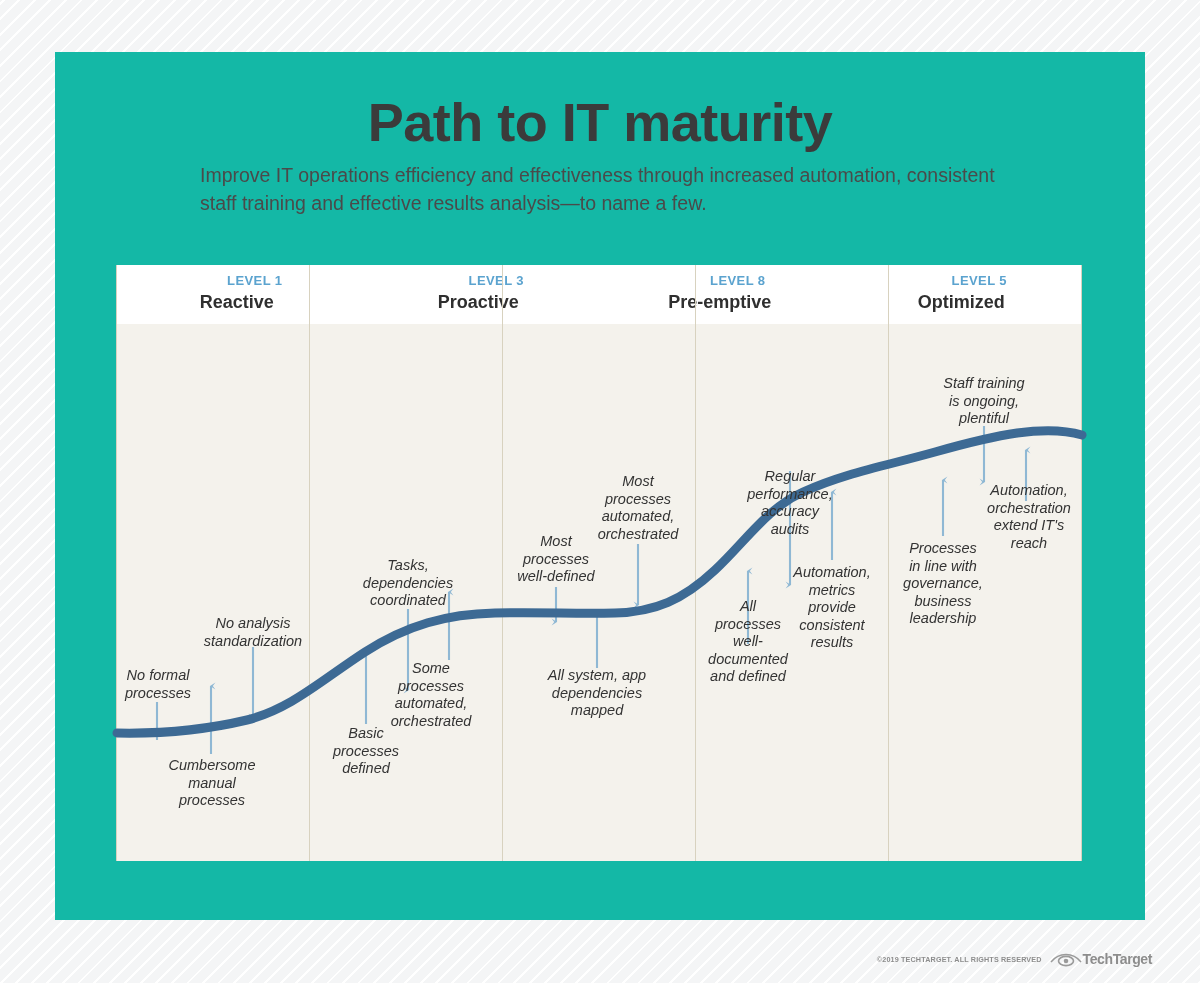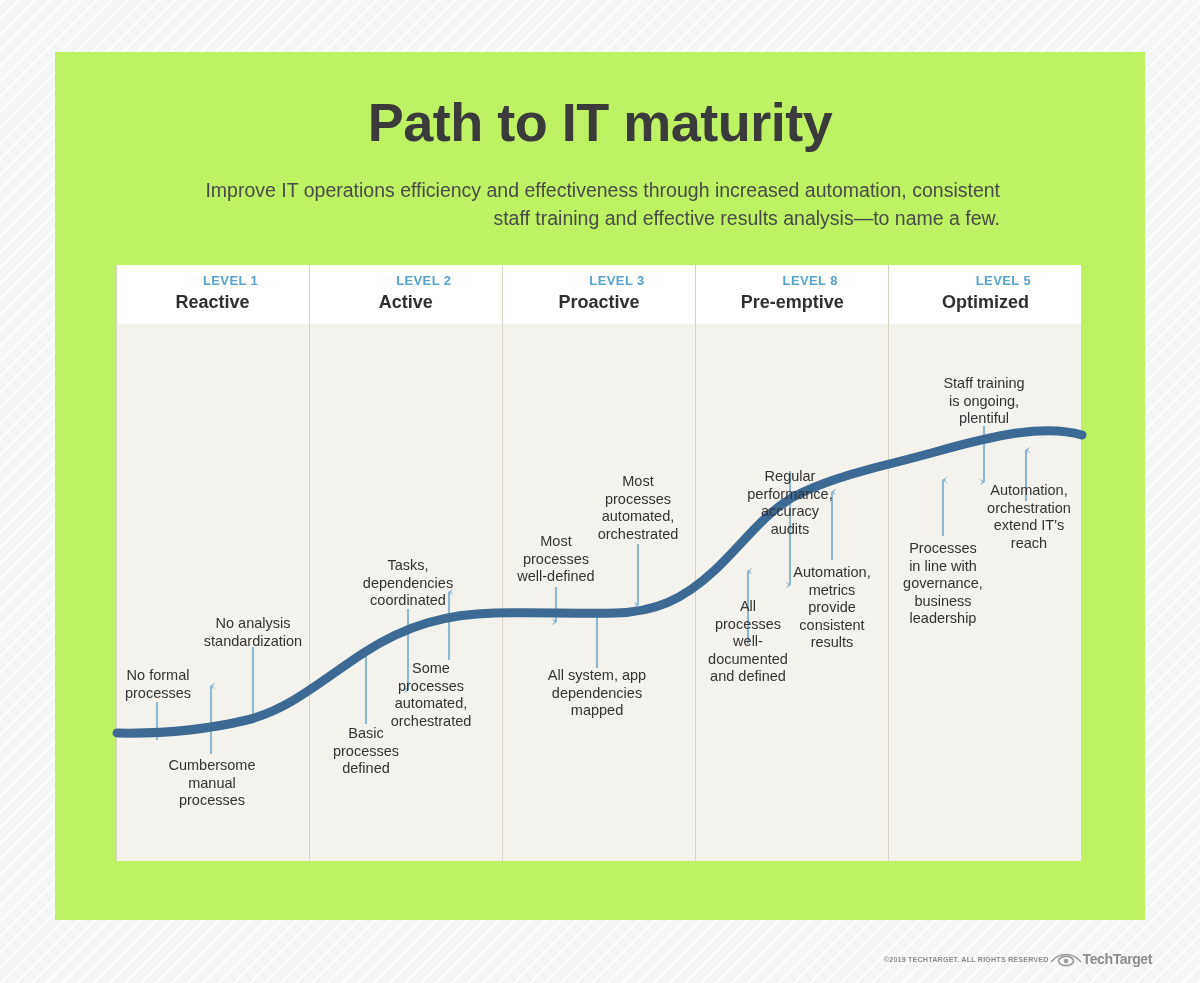--- a/index.html
+++ b/index.html
@@ -22,46 +22,45 @@
     position: relative;
   }
 
   
   .card {
     position: absolute;
     left: 55px;
     top: 52px;
     width: 1090px;
     height: 868px;
-    background: #bef264;
+    background: #14b8a6;
   }
 
   
   .title {
     position: absolute;
     left: 0;
     top: 42px;
     width: 1090px;
     text-align: center;
     font-size: 54px;
     font-weight: bold;
     color: #3b3b3b;
     letter-spacing: -0.5px;
     line-height: 1.05;
   }
   .subtitle {
     position: absolute;
     left: 145px;
     top: 110px;
     width: 800px;
-    text-align: right;
+    text-align: left;
     font-size: 19.5px;
     color: #4a4a4a;
     line-height: 1.42;
-    margin-top: 15px;
   }
 
   
   .chart {
     position: absolute;
     left: 61px;      
     top: 213px;      
     width: 966px;    
     height: 596px;   
   }
@@ -123,29 +122,31 @@
   }
 
   
   .ann {
     position: absolute;
     font-size: 14.5px;
     line-height: 1.21;
     color: #333333;
     text-align: center;
     white-space: pre-line;
+    font-style: italic;
   }
 
   
   .footer {
     position: absolute;
     right: 48px;
     bottom: 16px;
     display: flex;
     align-items: flex-end;
+    gap: 7px;
   }
   .copyright {
     font-size: 7.2px;
     font-weight: bold;
     color: #8d8d8d;
     letter-spacing: 0.15px;
     padding-bottom: 3px;
     white-space: nowrap;
   }
   .logo {
@@ -170,24 +171,20 @@
   <div class="subtitle">Improve IT operations efficiency and effectiveness through increased automation, consistent staff training and effective results analysis—to name a few.</div>
 
   <div class="chart">
 
     <div class="body-area"></div>
 
     <div class="header-row">
       <div class="header-cell">
         <span class="level-tag">LEVEL 1</span>
         <span class="level-name">Reactive</span>
-      </div>
-      <div class="header-cell">
-        <span class="level-tag">LEVEL 2</span>
-        <span class="level-name">Active</span>
       </div>
       <div class="header-cell">
         <span class="level-tag">LEVEL 3</span>
         <span class="level-name">Proactive</span>
       </div>
       <div class="header-cell">
         <span class="level-tag">LEVEL 8</span>
         <span class="level-name">Pre-emptive</span>
       </div>
       <div class="header-cell">

